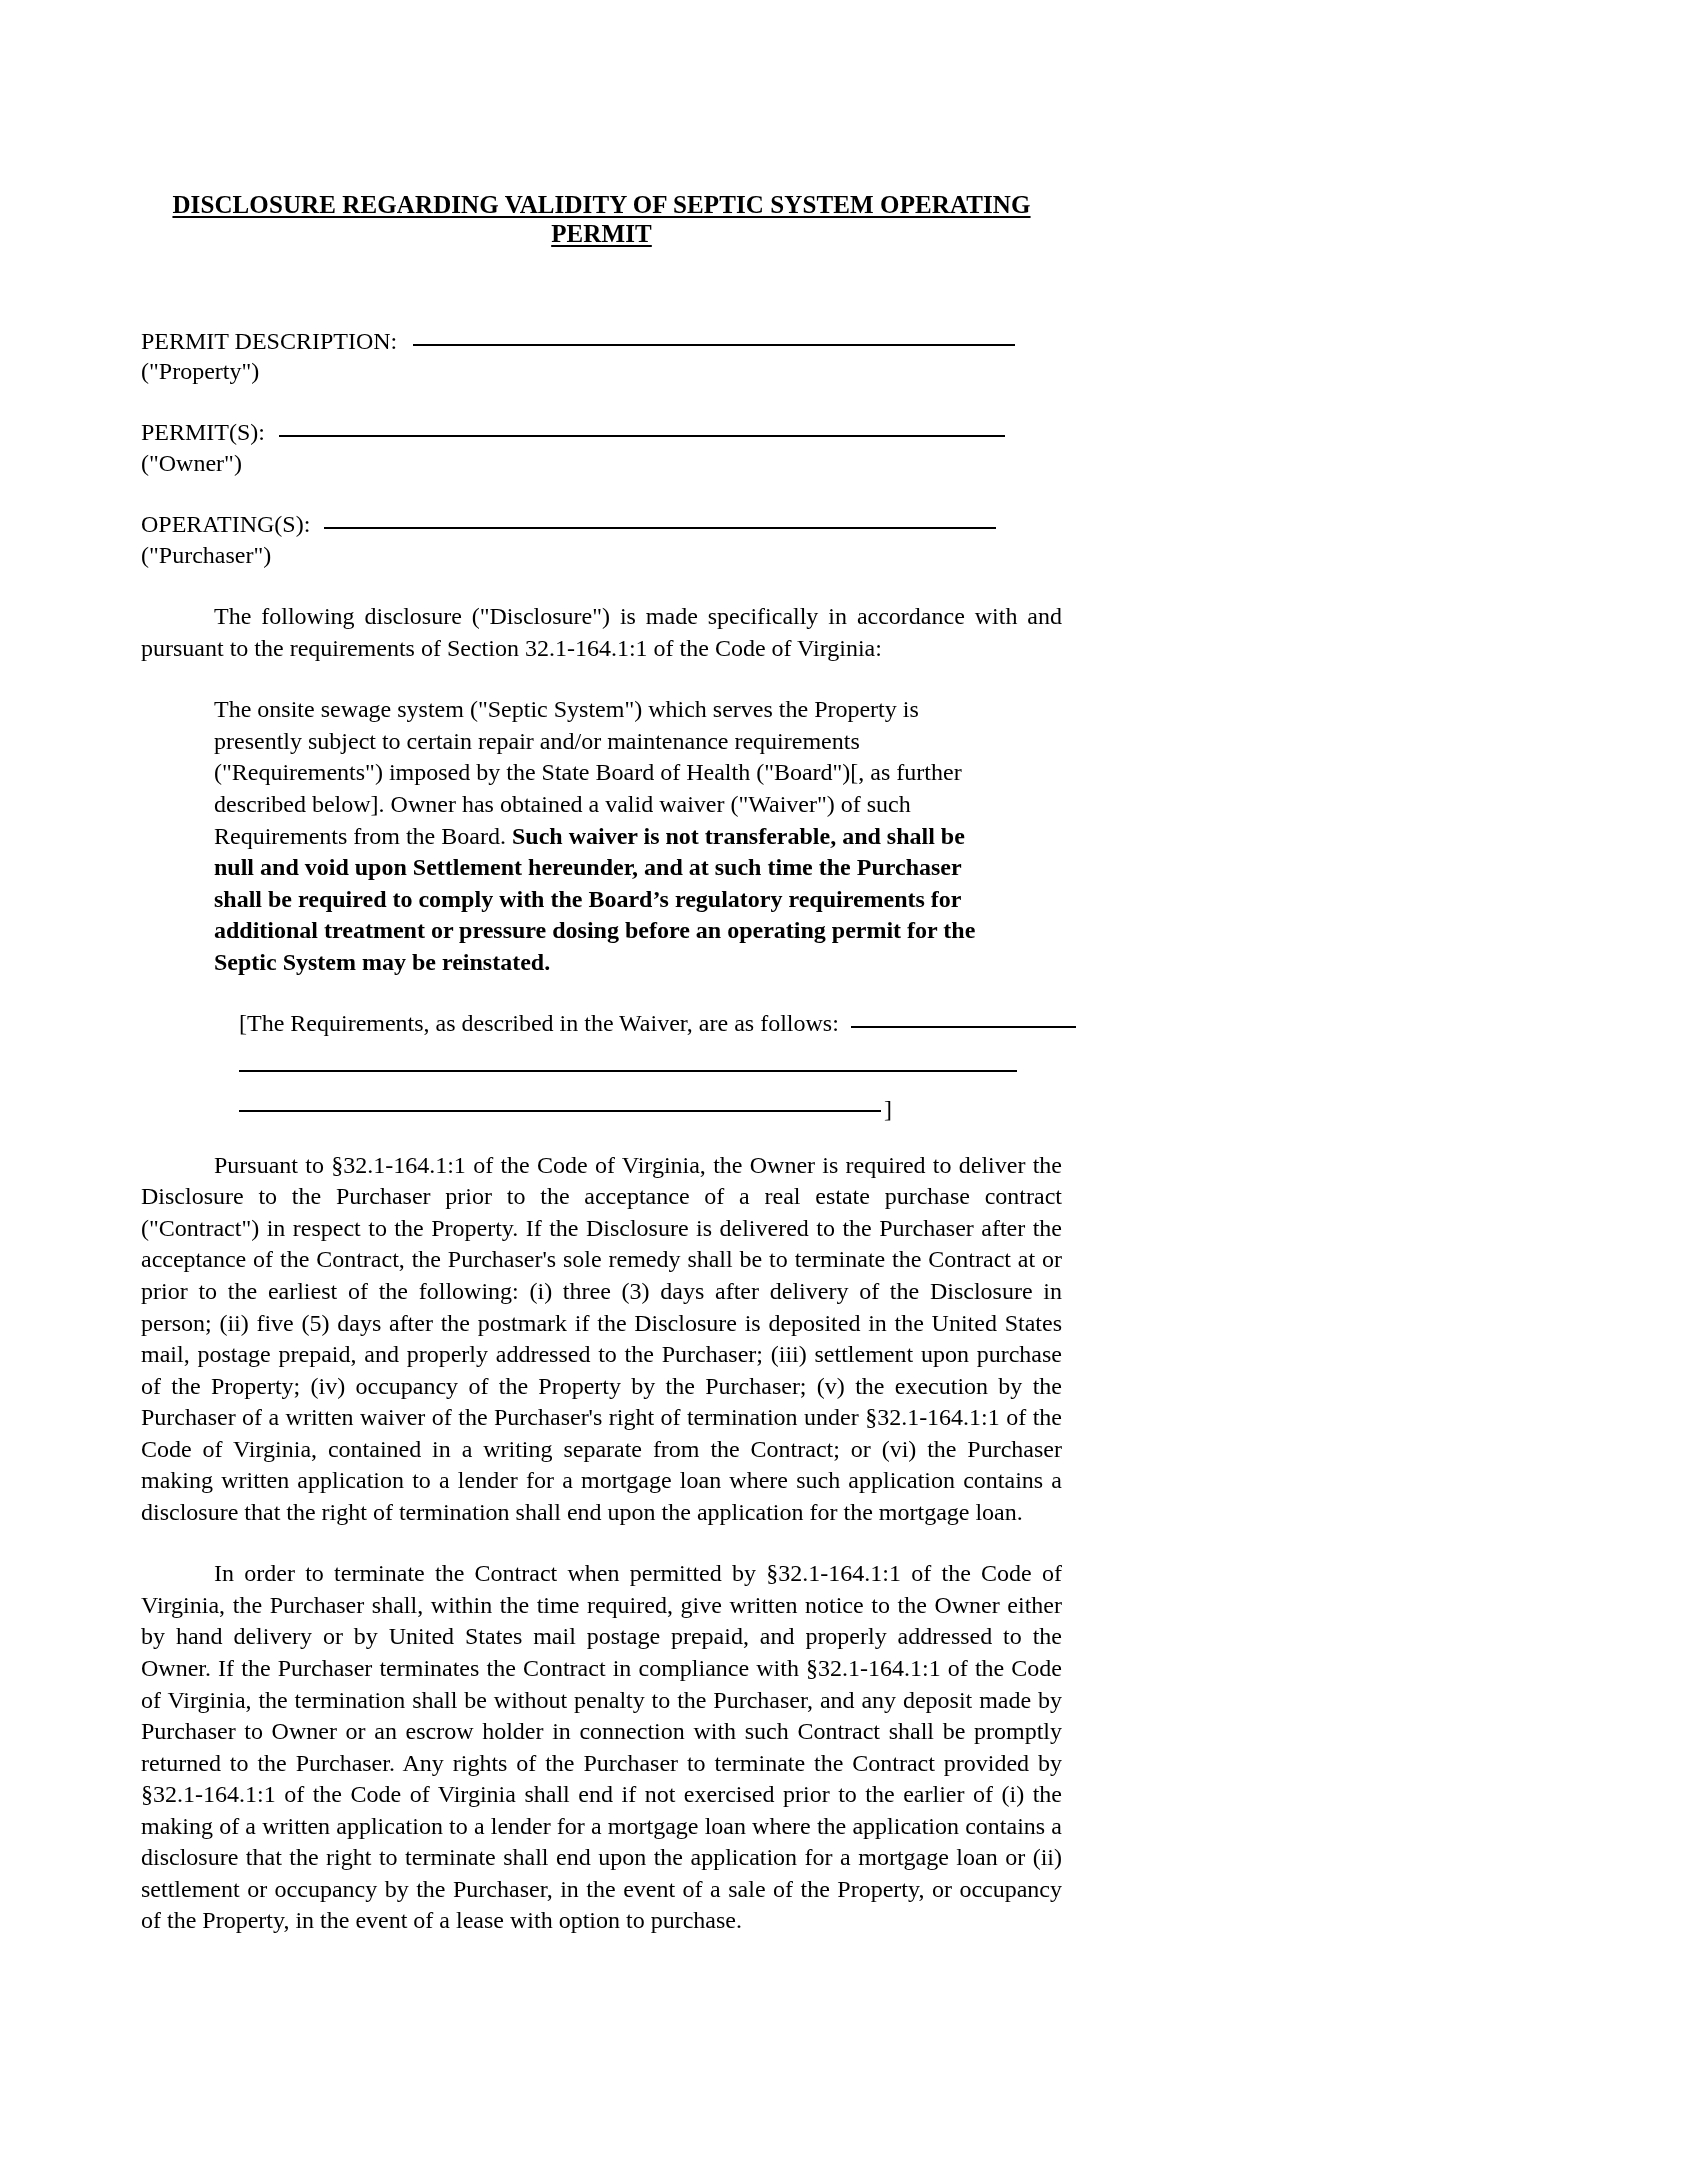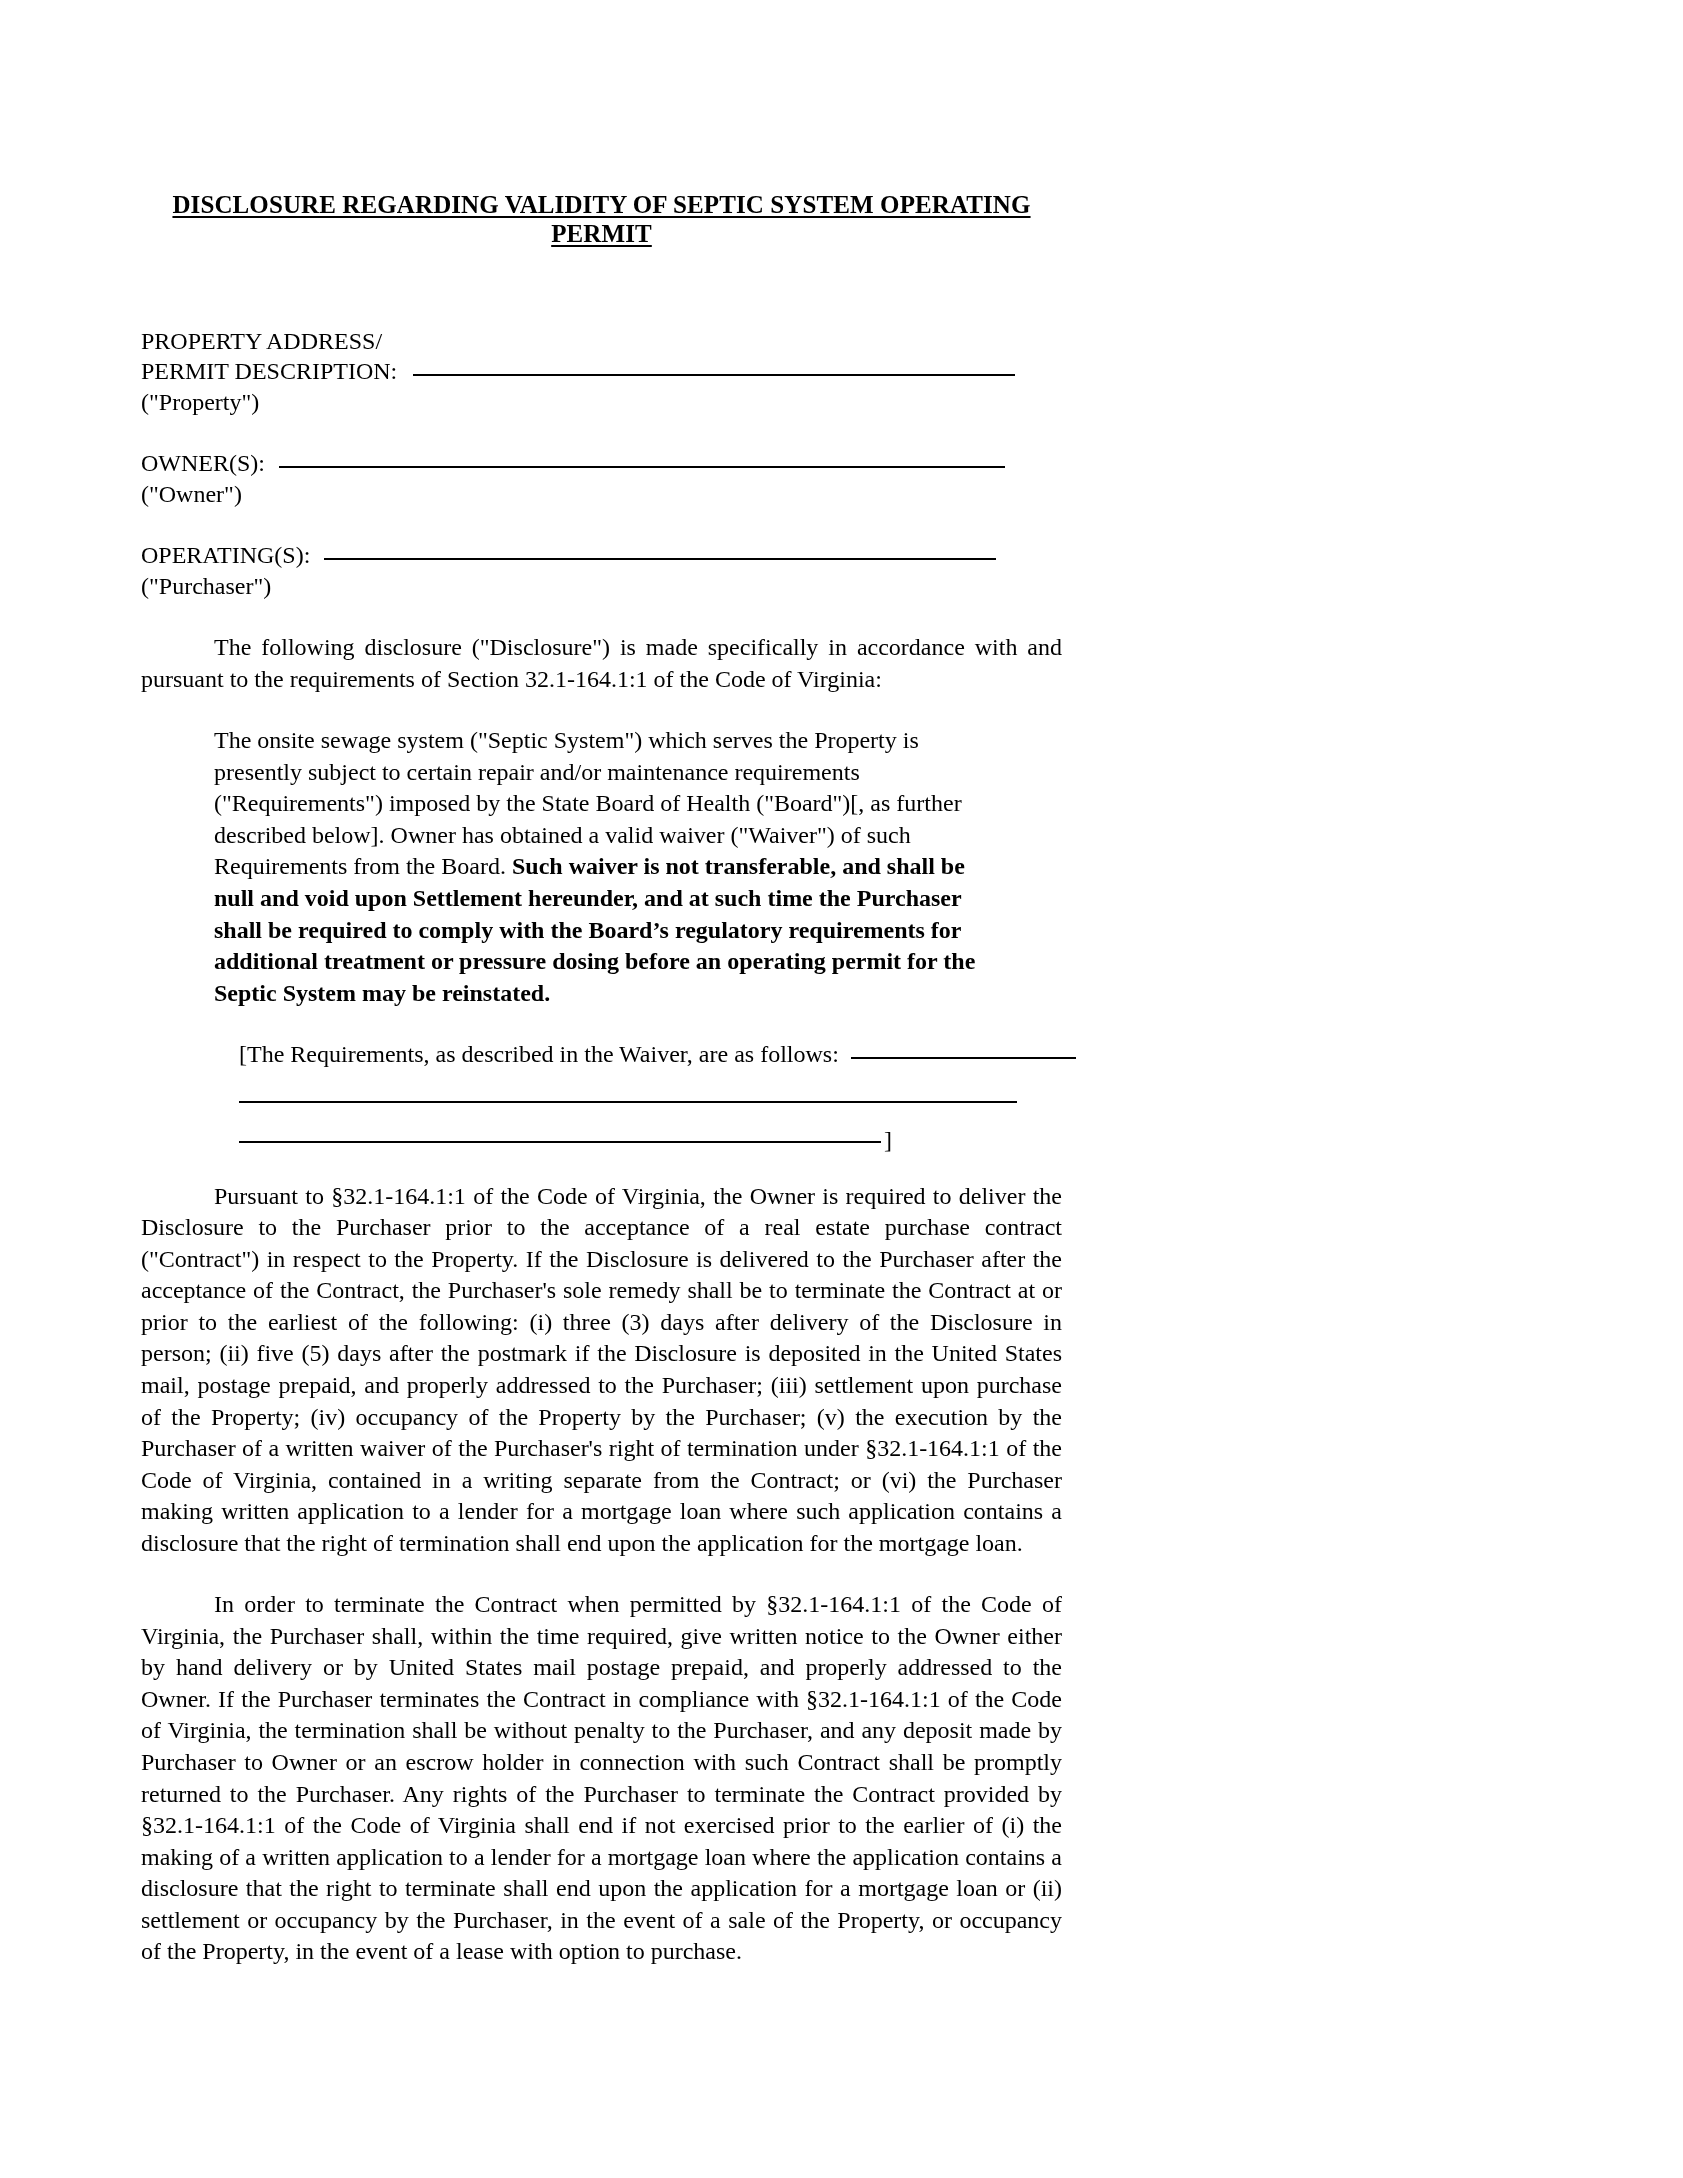--- a/index.html
+++ b/index.html
@@ -126,36 +126,33 @@
 </head>
 <body>
 
 <div class="page">
   <div class="sheet">
 
     <div class="doc-title"><span class="u">DISCLOSURE REGARDING VALIDITY OF SEPTIC SYSTEM OPERATING PERMIT</span></div>
 
     <div class="fields">
 
-      <div class="field-row">
-        <span class="field-label">PROPERTY ADDRESS/</span>
-      </div>
 
       <div class="field-row">
         <span class="field-label">PERMIT DESCRIPTION:</span><span class="rule" style="width:602px; margin-left:16px;"></span>
       </div>
 
       <div class="field-row">
         <span class="field-sub">("Property")</span>
       </div>
 
       <div class="gap-sm"></div>
 
       <div class="field-row">
-        <span class="field-label">OWNER(S):</span><span class="rule" style="width:726px; margin-left:14px;"></span>
+        <span class="field-label">PERMIT(S):</span><span class="rule" style="width:726px; margin-left:14px;"></span>
       </div>
 
       <div class="field-row">
         <span class="field-sub">("Owner")</span>
       </div>
 
       <div class="gap-sm"></div>
 
       <div class="field-row">
         <span class="field-label">OPERATING(S):</span><span class="rule" style="width:672px; margin-left:14px;"></span>

